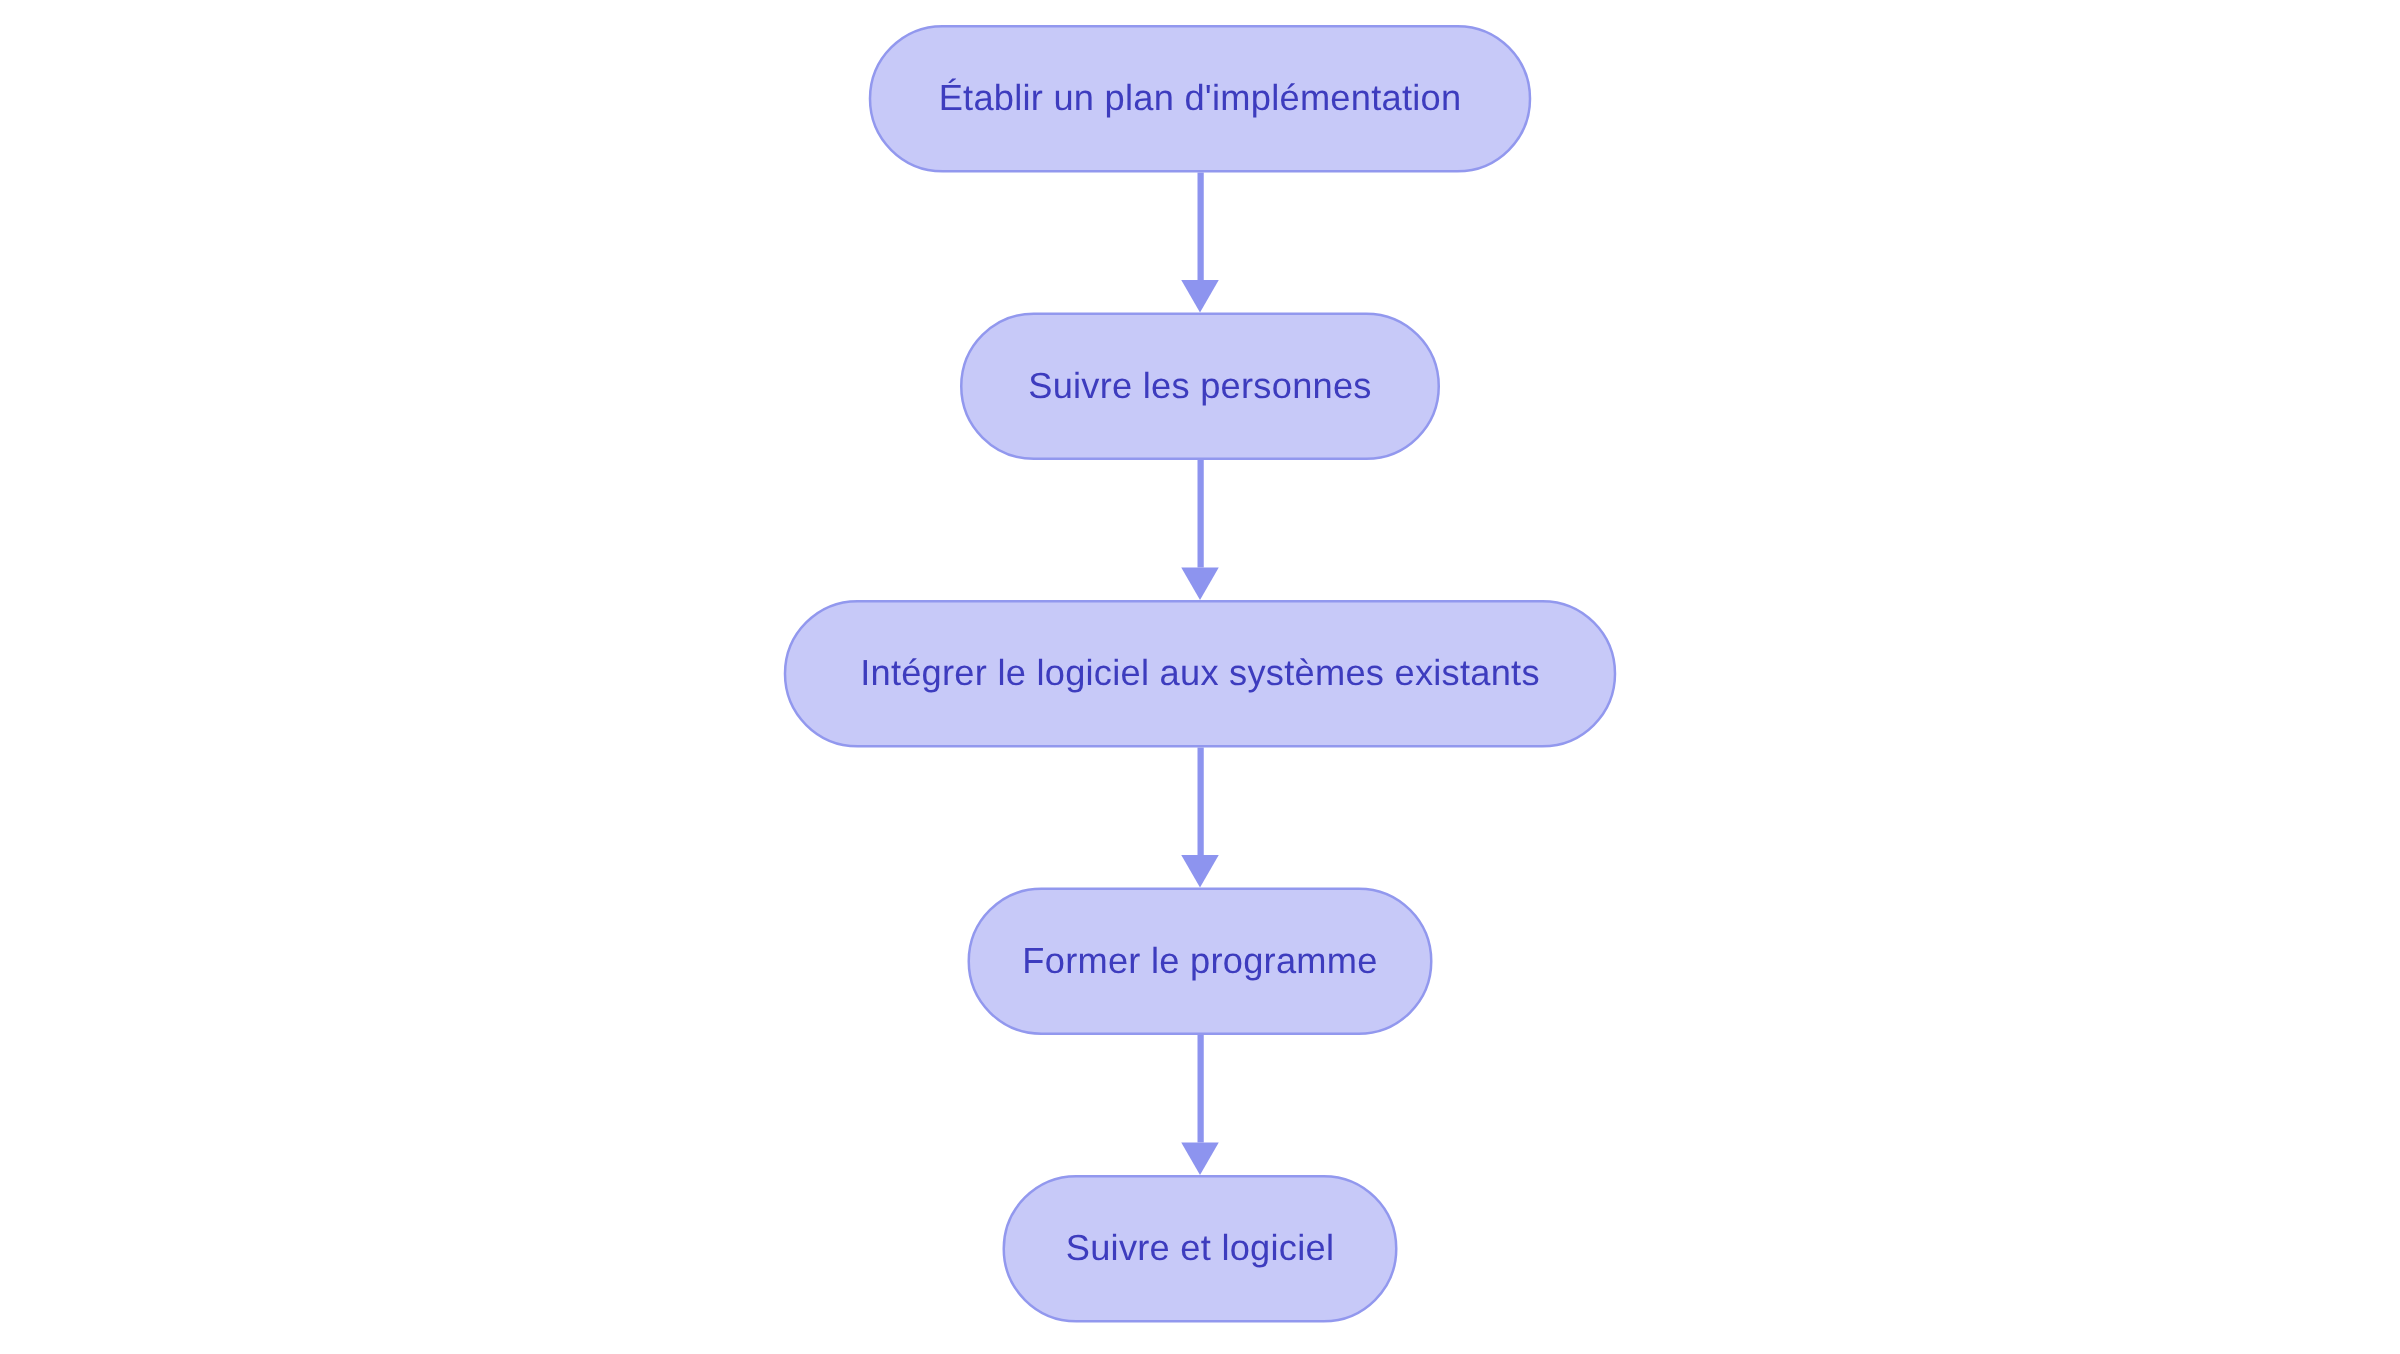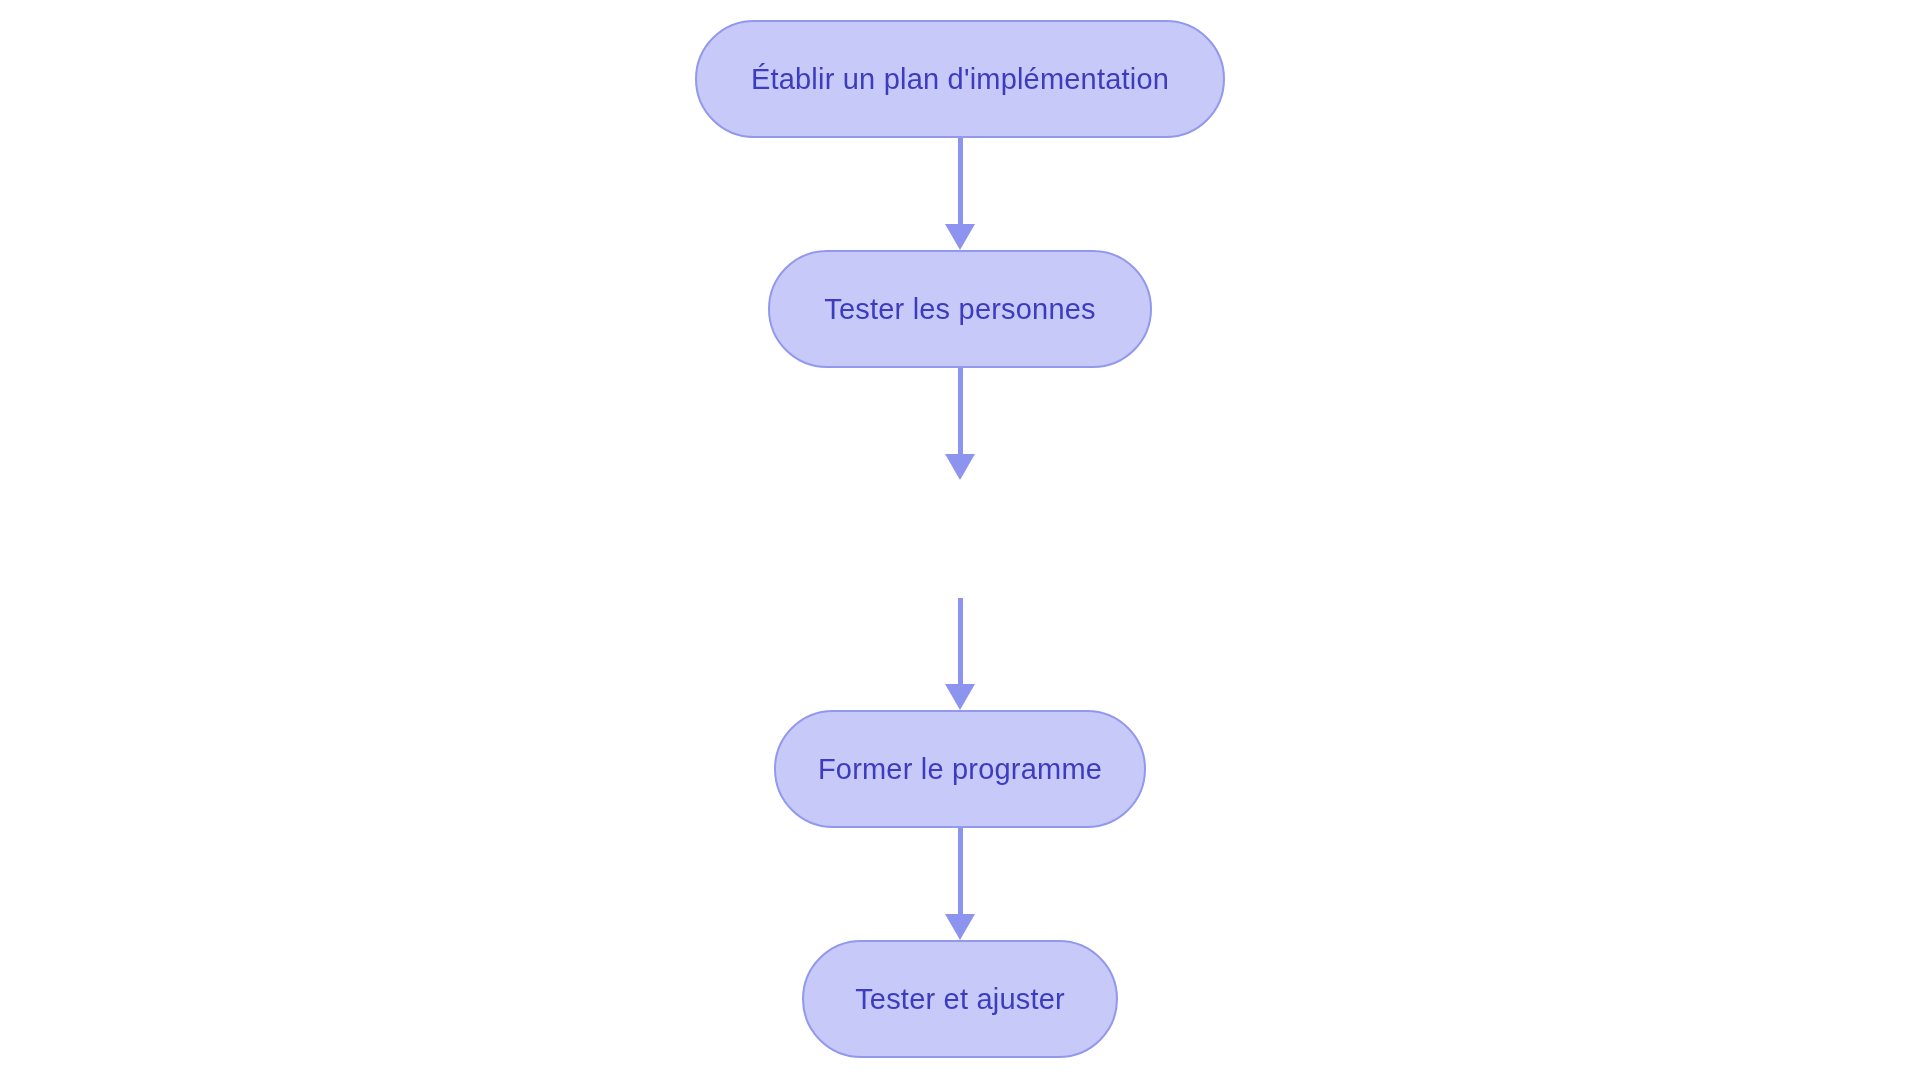--- a/index.html
+++ b/index.html
@@ -65,40 +65,43 @@
   <div class="node node-1">
     <span>Établir un plan d'implémentation</span>
   </div>
 
   <div class="arrow arrow-1">
     <div class="line"></div>
     <div class="head"></div>
   </div>
 
   <div class="node node-2">
-    <span>Tester les personnes</span>
+    <span>Suivre les personnes</span>
   </div>
 
   <div class="arrow arrow-2">
     <div class="line"></div>
     <div class="head"></div>
   </div>
 
+  <div class="node node-3">
+    <span>Intégrer le logiciel aux systèmes existants</span>
+  </div>
 
   <div class="arrow arrow-3">
     <div class="line"></div>
     <div class="head"></div>
   </div>
 
   <div class="node node-4">
     <span>Former le programme</span>
   </div>
 
   <div class="arrow arrow-4">
     <div class="line"></div>
     <div class="head"></div>
   </div>
 
   <div class="node node-5">
-    <span>Tester et ajuster</span>
+    <span>Suivre et logiciel</span>
   </div>
 
 </div>
 
 </body></html>

